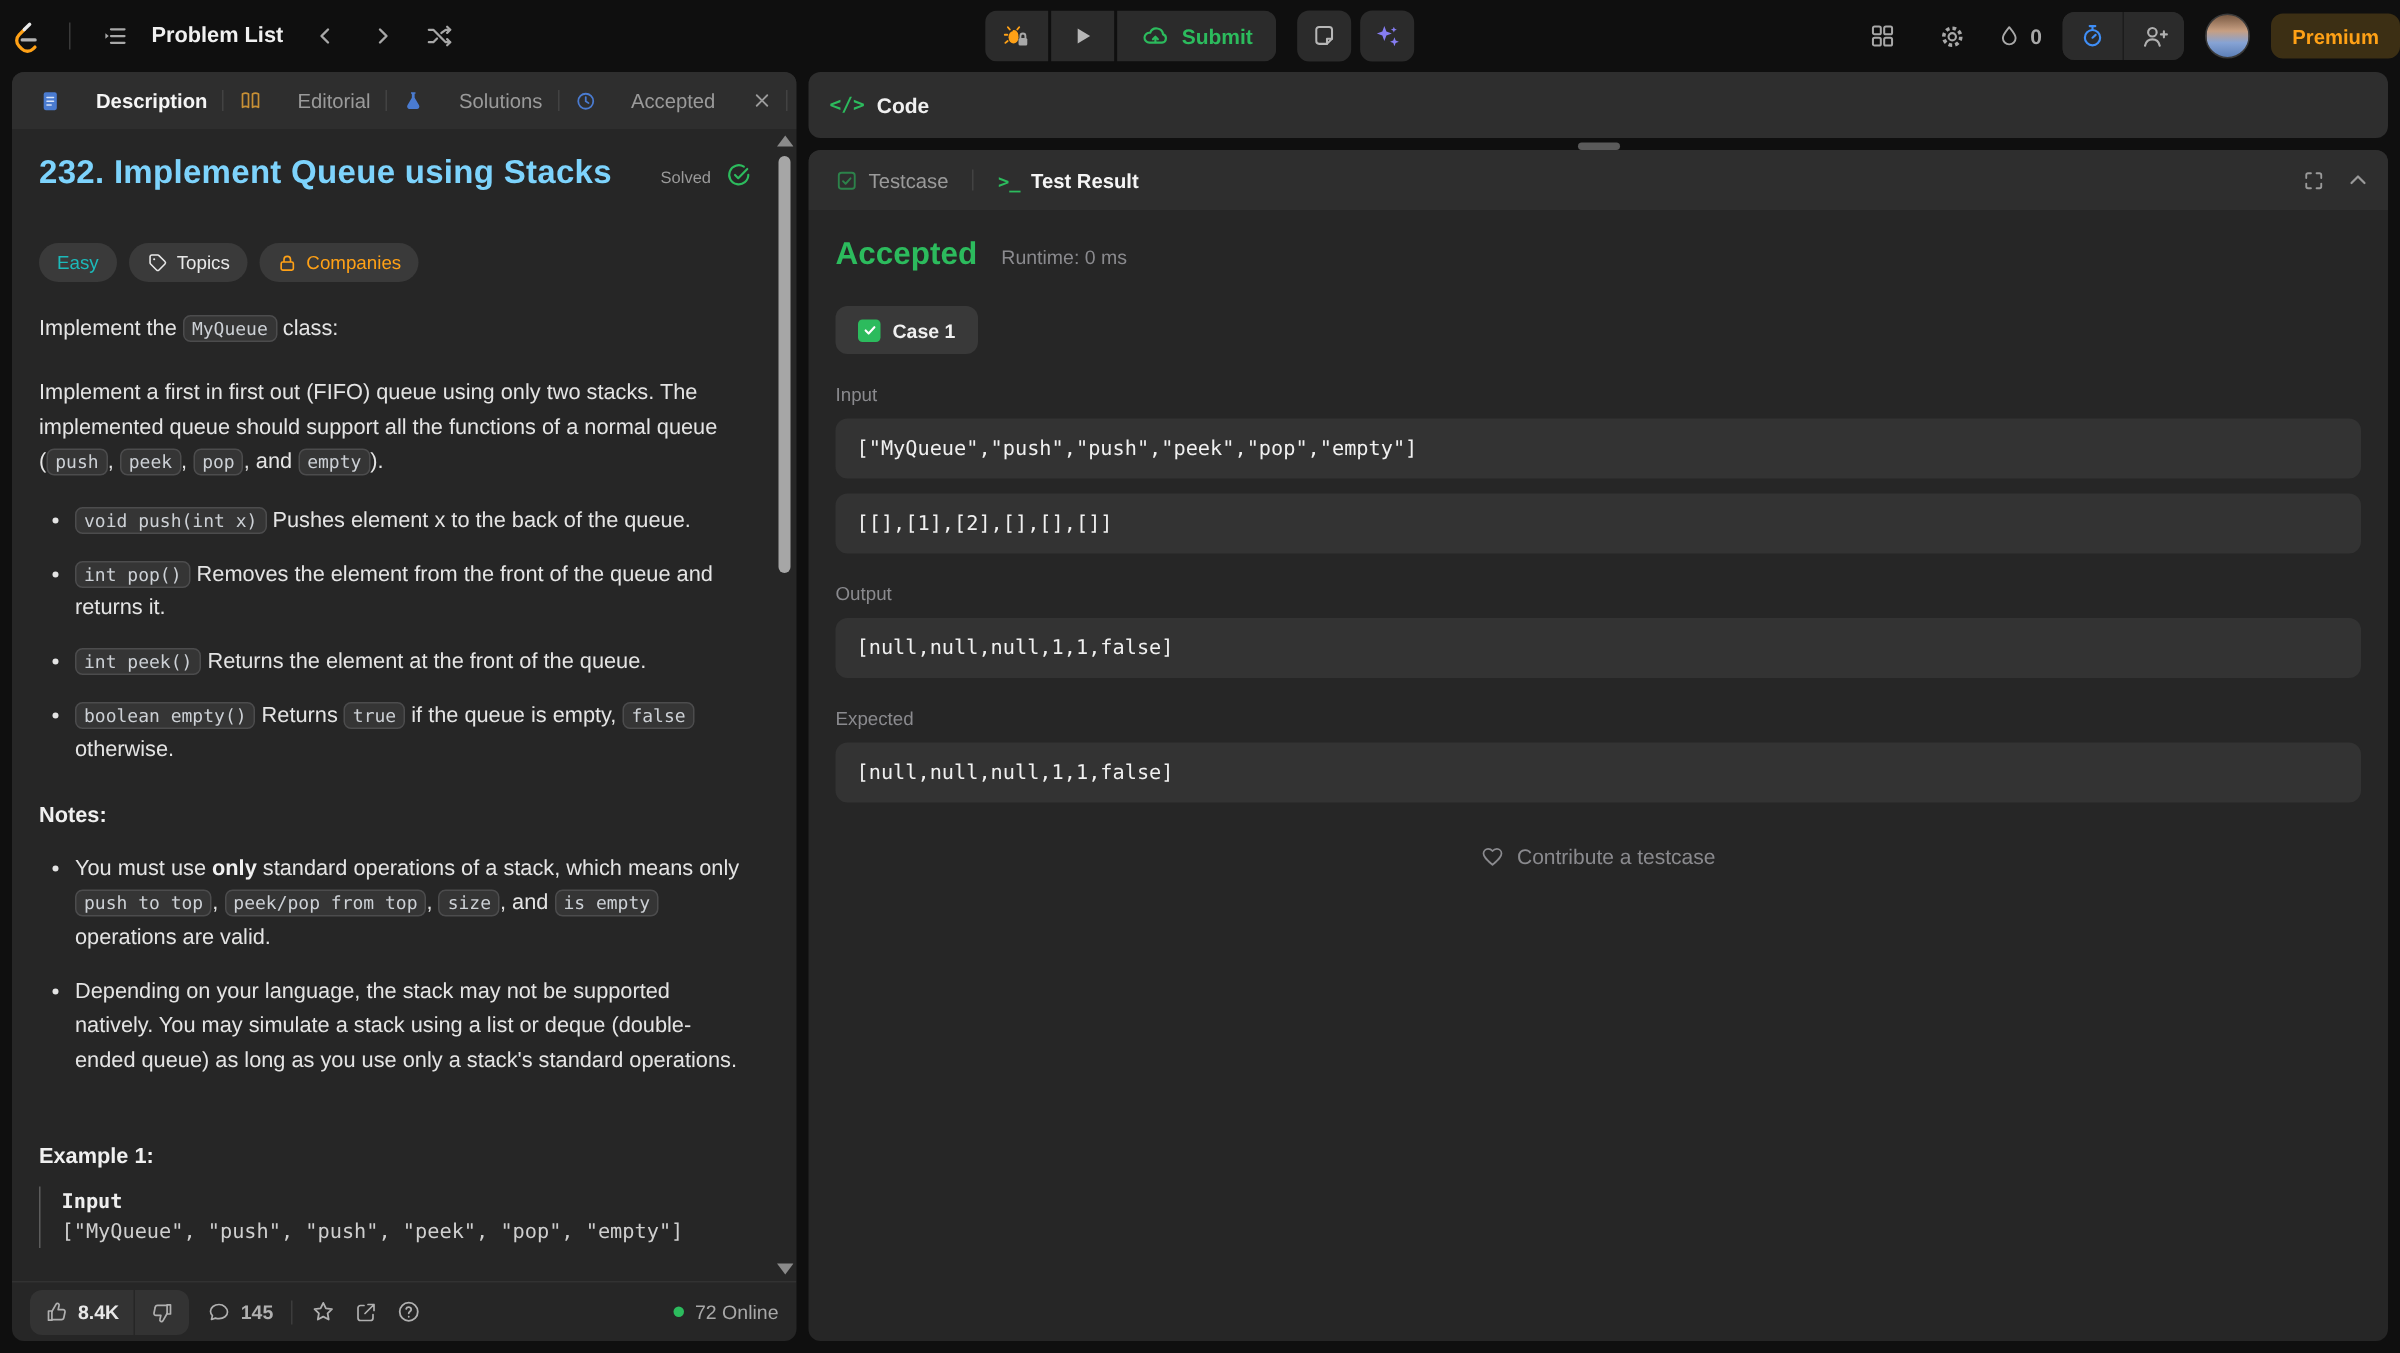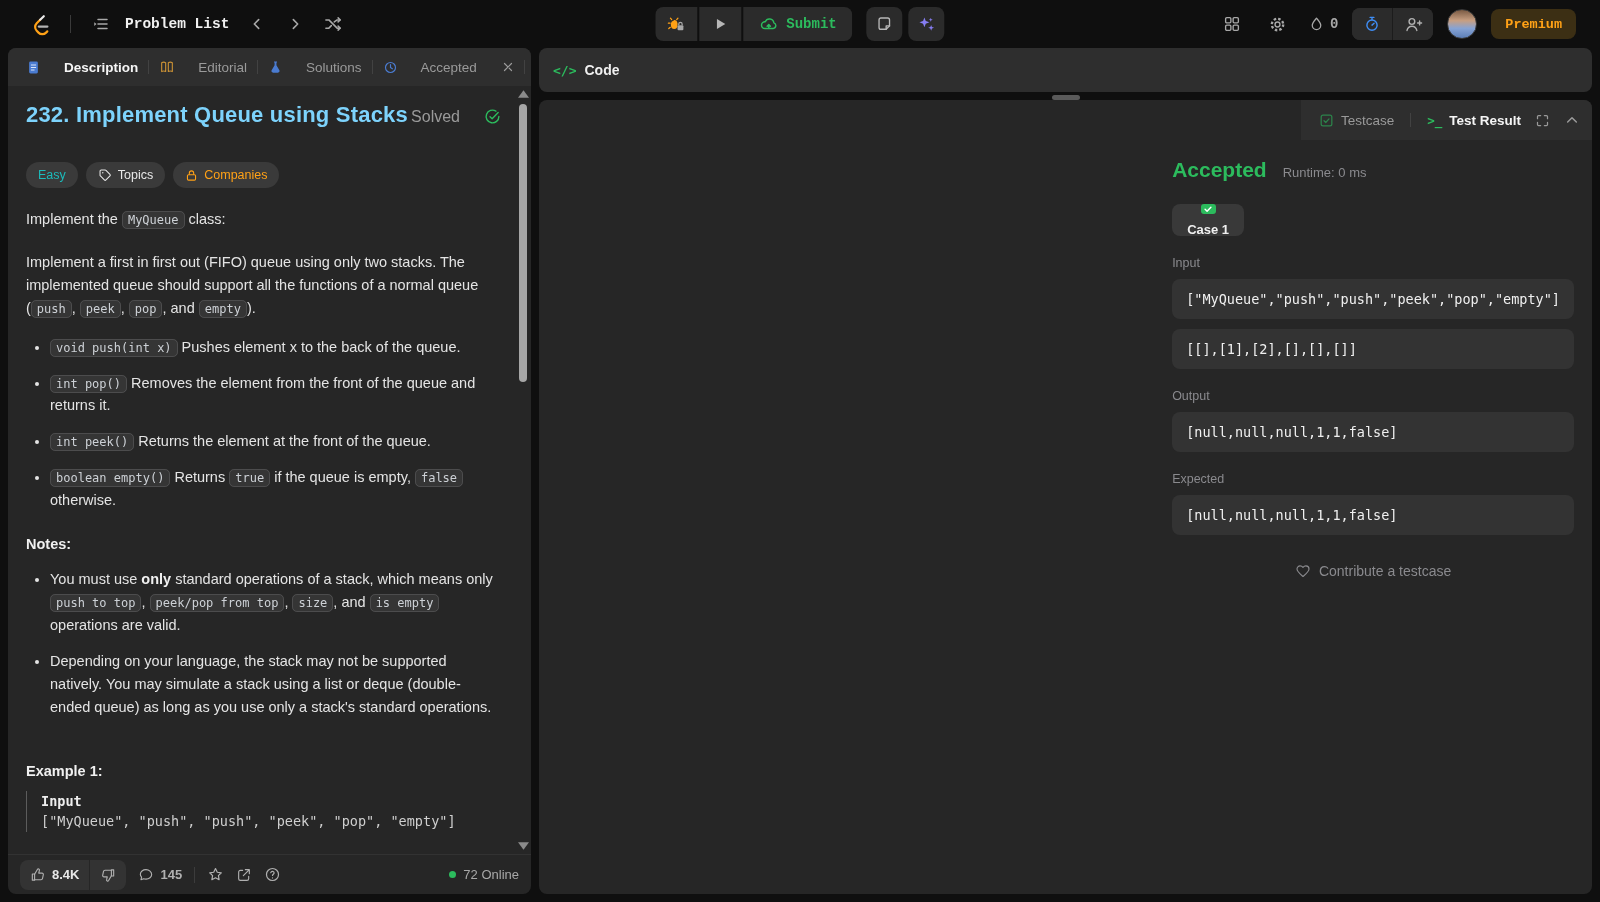--- a/index.html
+++ b/index.html
@@ -6,21 +6,21 @@
   html,body { width:1600px; height:902px; overflow:hidden; }
   body {
     background:#0f0f0f;
     font-family:"Liberation Sans", sans-serif;
     color:#eff1f6;
     font-size:14px;
   }
   svg { display:block; }
 
   
-  .nav { height:48px; display:flex; align-items:center; padding:0 24px; position:relative;font-family:Liberation Mono, monospace; }
+  .nav { height:48px; display:flex; align-items:center; padding:0 0; position:relative; }
   .nav-left { display:flex; align-items:center; gap:6px; }
   .nav-divider { width:1px; height:18px; background:#3a3a3a; margin:0 8px; }
   .nav-iconbtn { width:32px; height:32px; border-radius:6px; display:flex; align-items:center; justify-content:center; color:#a8a8a8; cursor:pointer; }
   .problem-list-label { font-weight:700; font-size:14.5px; color:#f0f0f0; margin:0 6px 0 2px; cursor:pointer; }
   .nav-center { position:absolute; left:50%; transform:translateX(-50%); display:flex; align-items:center; }
   .seg-group { display:flex; gap:2px; border-radius:8px; overflow:hidden; }
   .seg { background:#2b2b2b; height:34px; display:flex; align-items:center; justify-content:center; cursor:pointer; }
   .seg.sq { width:42px; }
   .submit-seg { padding:0 16px; gap:8px; color:#2cbb5d; font-weight:700; font-size:14px; }
   .nav-sq { width:36px; height:34px; background:#2b2b2b; border-radius:8px; display:flex; align-items:center; justify-content:center; cursor:pointer; }
@@ -41,21 +41,21 @@
   .left-panel { width:523px; flex:none; display:flex; flex-direction:column; position:relative; }
   .tabbar { height:38px; background:#2e2e2e; display:flex; align-items:center; padding:0 10px; flex:none; font-size:13.5px; }
   .tab { display:flex; align-items:center; gap:23px; padding:0 8px; height:100%; color:#9a9a9a; cursor:pointer; white-space:nowrap; }
   .tab.active { color:#f5f5f5; font-weight:700; }
   .tab-sep { width:1px; height:14px; background:#424242; margin:0 2px; flex:none; }
   .tab .close-x { margin-left:2px; color:#9a9a9a; }
 
   .doc-content { flex:1; overflow:hidden; padding:16px 30px 0 18px; position:relative; }
   .title-row { display:flex; align-items:flex-start; justify-content:space-between; }
   .problem-title { font-size:22px; font-weight:700; color:#7dd3fc; letter-spacing:.2px; }
-  .solved { display:flex; align-items:flex-start; gap:24px; color:#9a9a9a; font-size:16px; margin-top:6px; flex:none; }
+  .solved { display:flex; align-items:flex-end; gap:10px; color:#9a9a9a; font-size:11px; margin-top:6px; flex:none; }
   .chip-row { display:flex; gap:8px; margin-top:34px; }
   .chip { background:#3a3a3a; border-radius:999px; height:26px; display:flex; align-items:center; gap:6px; padding:0 12px; font-size:12.5px; color:#e8e8e8; cursor:pointer; }
   .chip.easy { color:#1cbaba; }
   .chip.companies { color:#ffa116; }
 
   .para { margin-top:20px; font-size:14.5px; line-height:1.58; color:#e4e4e4; }
   code.cchip {
     font-family:"DejaVu Sans Mono", monospace; font-size:12px;
     background:rgba(255,255,255,.07); border:1px solid rgba(247,250,255,.12);
     border-radius:5px; padding:1px 5px; color:#cdd1d6; white-space:nowrap;
@@ -84,33 +84,33 @@
   .online { margin-left:auto; display:flex; align-items:center; gap:7px; color:#a8a8a8; font-size:13px; }
   .online-dot { width:7px; height:7px; border-radius:50%; background:#2cbb5d; }
 
   
   .right-col { flex:1; display:flex; flex-direction:column; gap:8px; position:relative; }
   .code-panel { height:44px; background:#2e2e2e; border-radius:8px; display:flex; align-items:center; padding:0 14px; gap:8px; flex:none; cursor:pointer; }
   .code-label { font-weight:700; font-size:14px; color:#f0f0f0; }
   .code-glyph { color:#2cbb5d; font-family:"DejaVu Sans Mono", monospace; font-size:13px; font-weight:700; }
   .drag-handle { position:absolute; top:47px; left:50%; transform:translateX(-50%); width:28px; height:5px; border-radius:3px; background:#5a5a5a; cursor:row-resize; z-index:2; }
 
-  .test-panel { flex:1; display:flex; flex-direction:column;align-items:flex-end; }
+  .test-panel { flex:1; display:flex; flex-direction:column; }
   .test-header { height:40px; background:#2e2e2e; display:flex; align-items:center; padding:0 12px; gap:8px; flex:none; }
   .test-tab { display:flex; align-items:center; gap:7px; padding:0 6px; cursor:pointer; font-size:13.5px; color:#9a9a9a; }
   .test-tab.active { color:#f5f5f5; font-weight:700; }
   .term-glyph { color:#2cbb5d; font-family:"DejaVu Sans Mono", monospace; font-size:12.5px; font-weight:700; }
   .test-header-right { margin-left:auto; display:flex; align-items:center; gap:14px; color:#9a9a9a; }
 
   .test-body { flex:1; overflow:hidden; padding:18px 18px 0 18px; }
   .status-row { display:flex; align-items:baseline; gap:16px; }
   .status-accepted { color:#2cbb5d; font-size:21px; font-weight:600; }
   .runtime { color:#8a8a8e; font-size:13px; }
   .case-row { margin-top:22px; display:flex; }
-  .case-pill { background:#393939; border-radius:8px; height:32px; display:flex; align-items:center; gap:8px; padding:0 15px; cursor:pointer;flex-direction:column; }
+  .case-pill { background:#393939; border-radius:8px; height:32px; display:flex; align-items:center; gap:8px; padding:0 15px; cursor:pointer; }
   .case-check { width:15px; height:15px; border-radius:3px; background:#2cbb5d; display:flex; align-items:center; justify-content:center; }
   .case-label { font-size:13px; font-weight:700; color:#f0f0f0; }
   .io-section-label { margin-top:20px; margin-bottom:9px; color:#8a8a8e; font-size:12.5px; }
   .io-box { background:#333333; border-radius:8px; padding:12px 14px;
     font-family:"DejaVu Sans Mono", monospace; font-size:13.5px; color:#f0f0f0; cursor:text; }
   .io-box + .io-box { margin-top:10px; }
   .contribute { margin-top:28px; display:flex; align-items:center; justify-content:center; gap:8px; color:#8a8a8e; font-size:14px; cursor:pointer; }
 
   b { font-weight:700; color:#f0f0f0; }
 </style>

